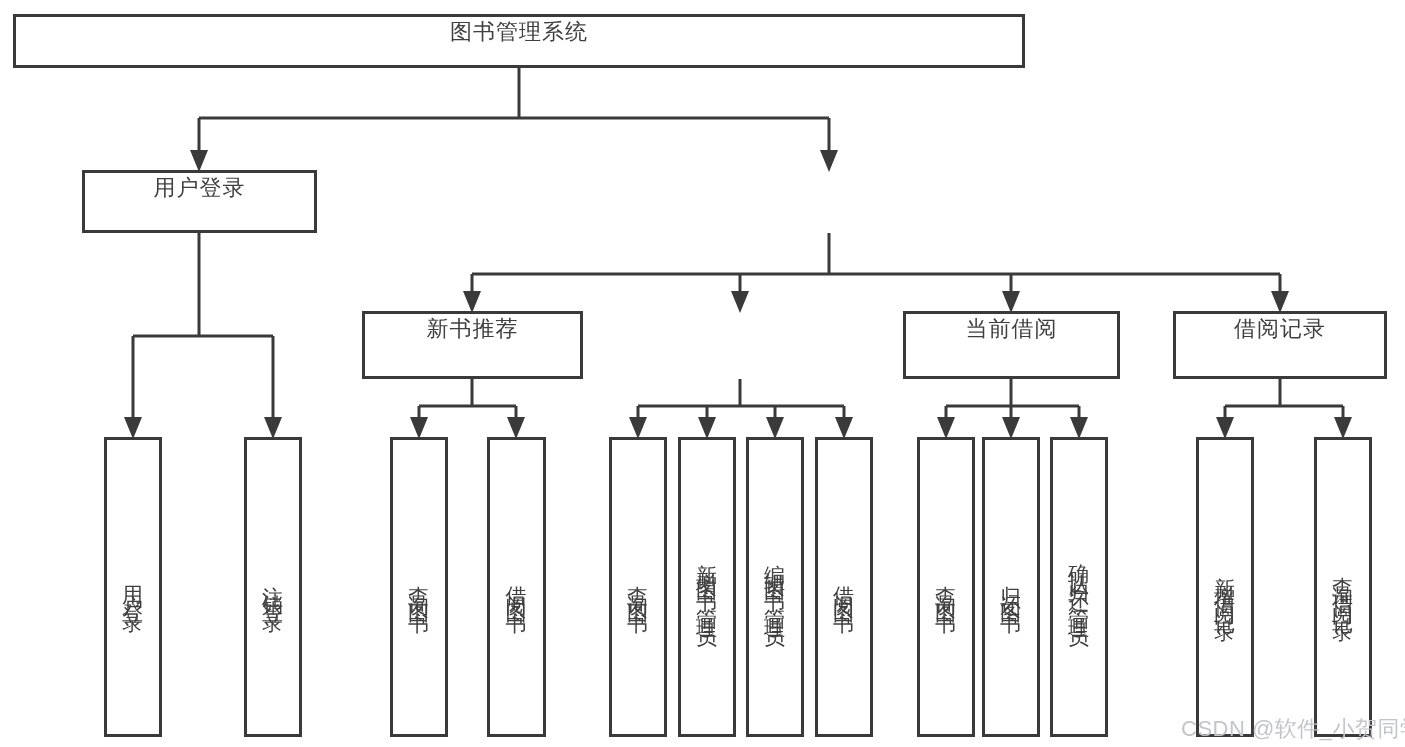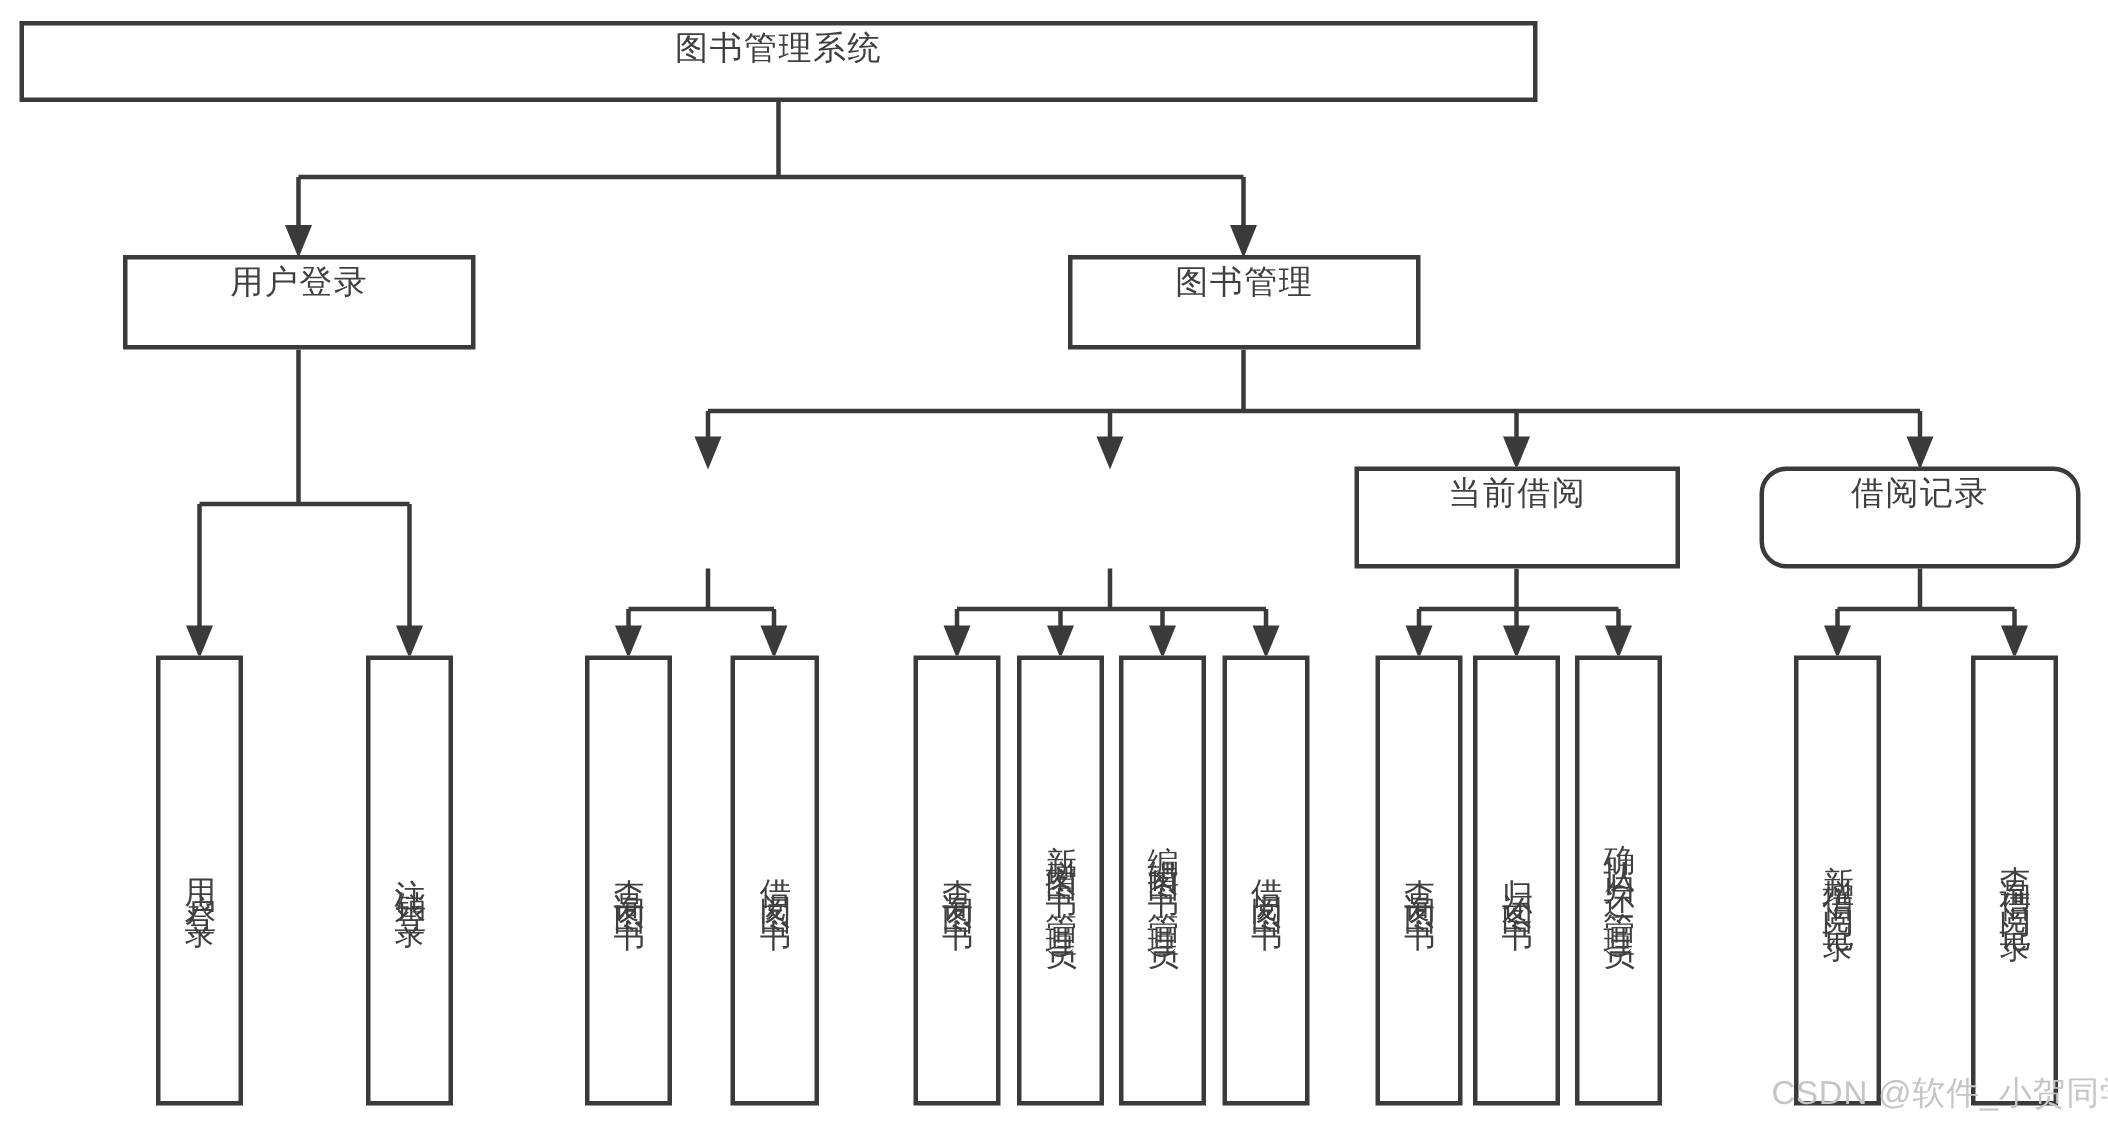--- a/index.html
+++ b/index.html
@@ -118,28 +118,28 @@
     </g>
   </svg>
 
   <div class="hbox" style="left:13px; top:14px; width:1012px; height:54px;">
     <span>图书管理系统</span>
   </div>
 
   <div class="hbox" style="left:82px; top:170px; width:235px; height:63px;">
     <span>用户登录</span>
   </div>
-  <div class="hbox" style="left:712px; top:170px; width:235px; height:63px;">
-    <span>图书管理</span>
+
+  <div class="hbox" style="left:362px; top:311px; width:221px; height:68px;">
+    <span>新书推荐</span>
   </div>
-
   <div class="hbox" style="left:903px; top:311px; width:217px; height:68px;">
     <span>当前借阅</span>
   </div>
-  <div class="hbox" style="left:1173px; top:311px; width:214px; height:68px;border-radius:18px;">
+  <div class="hbox" style="left:1173px; top:311px; width:214px; height:68px;">
     <span>借阅记录</span>
   </div>
 
   <div class="vbox" style="left:104px; width:58px;">
     <span class="vtext">用户登录</span>
   </div>
   <div class="vbox" style="left:244px; width:58px;">
     <span class="vtext">注销登录</span>
   </div>
 

